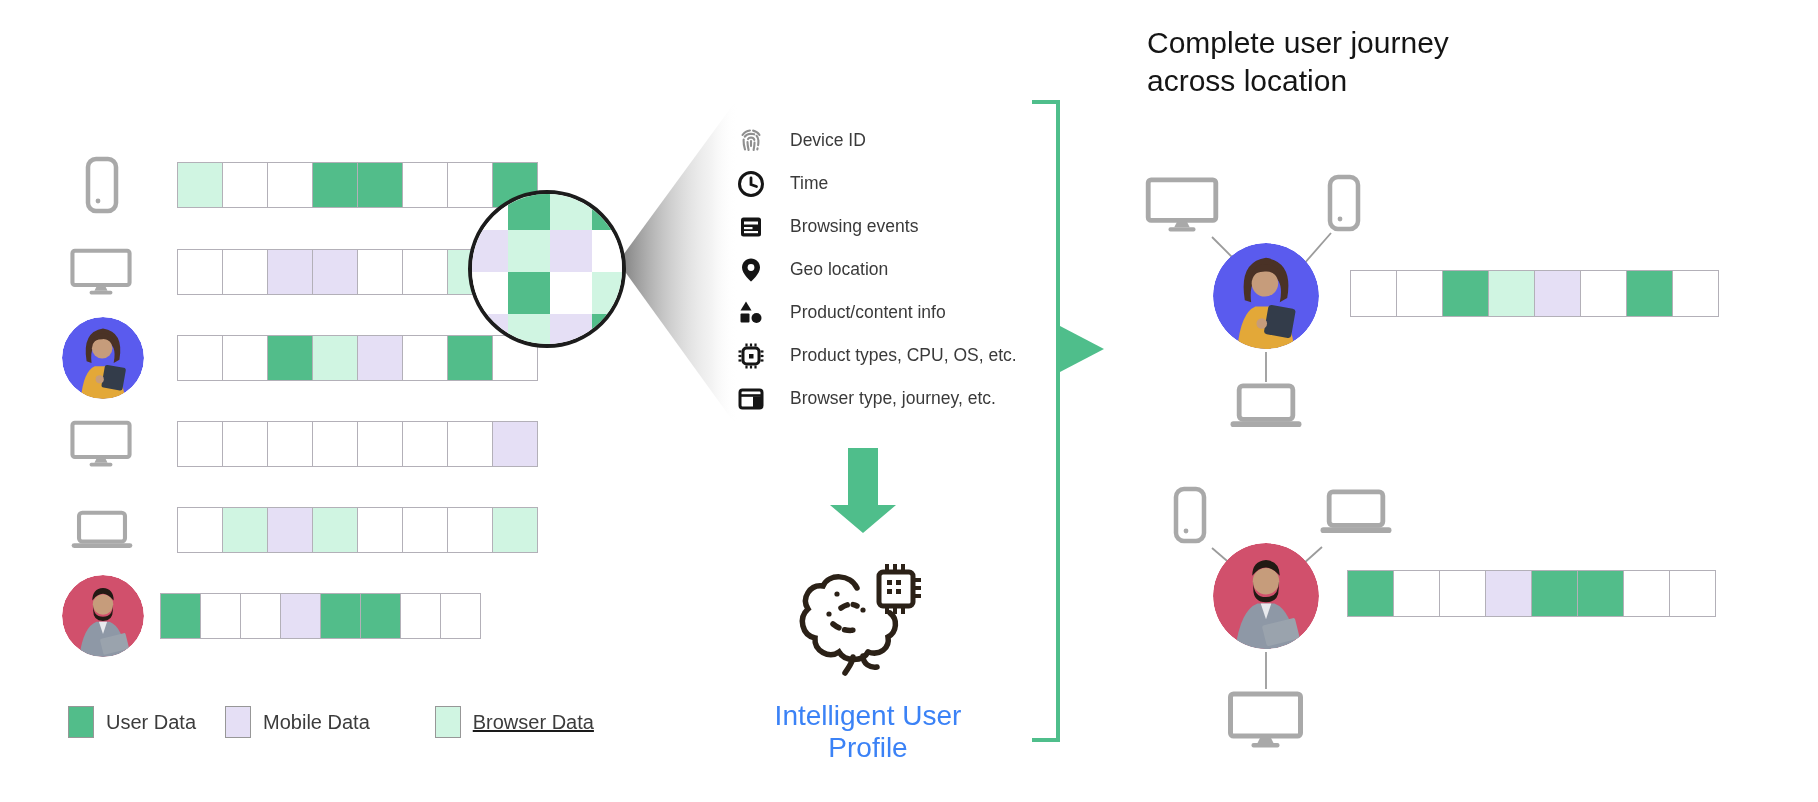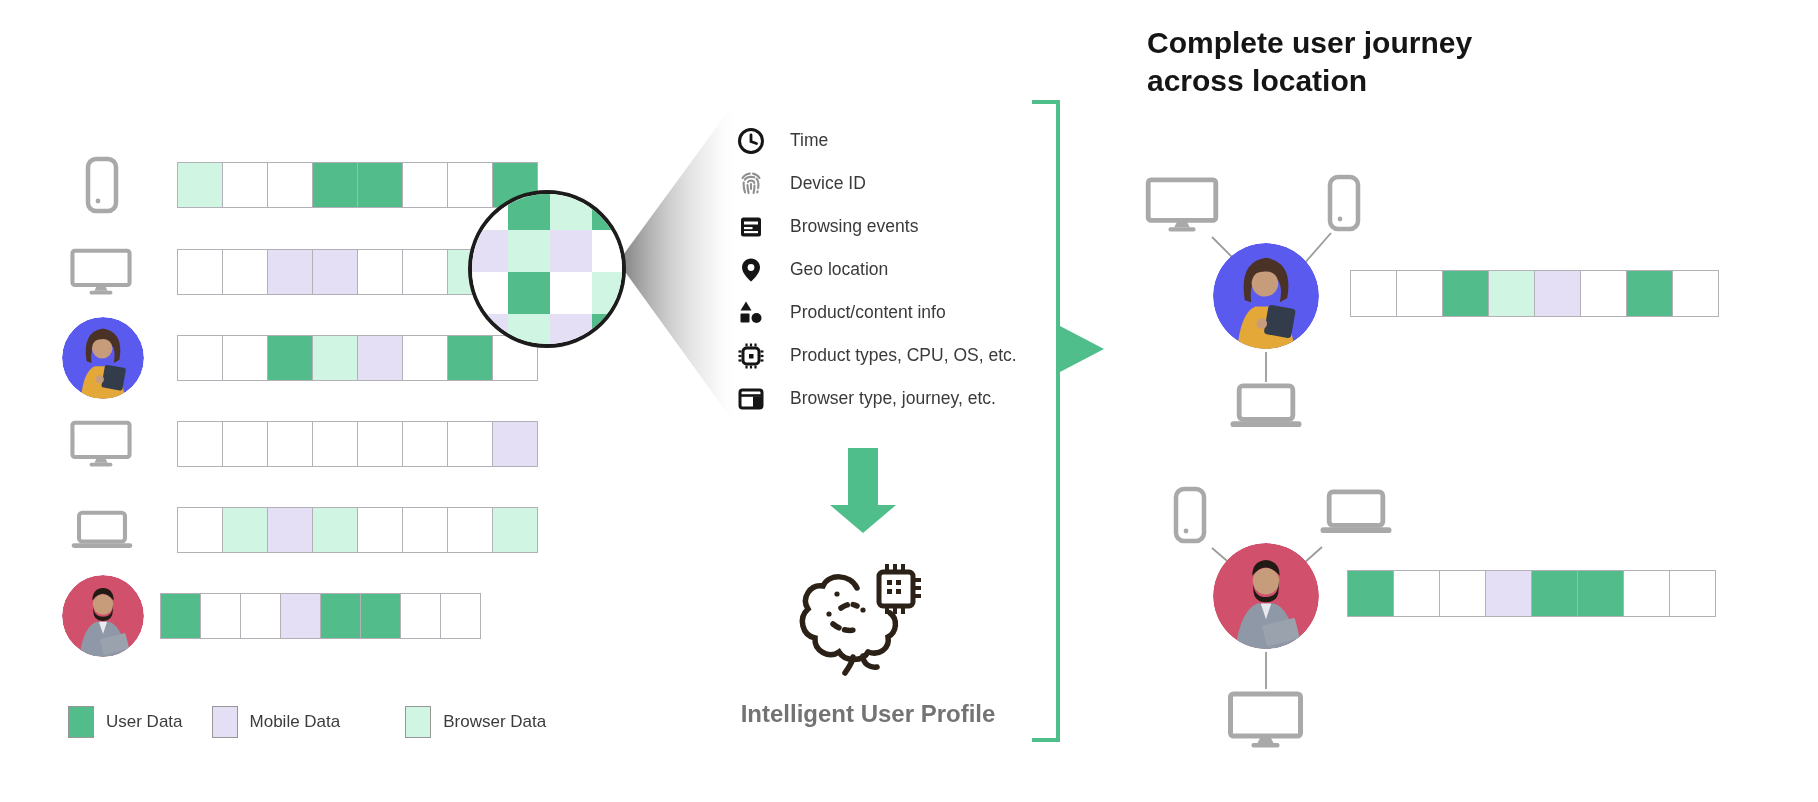--- a/index.html
+++ b/index.html
@@ -19,23 +19,23 @@
             grid-template-columns:repeat(4,42px);grid-template-rows:repeat(4,42px);}
   
   #attr-list{position:absolute;left:736px;top:119px;}
   .attr-item{display:flex;align-items:center;height:43px;}
   .attr-icon{width:32px;height:30px;flex:0 0 32px;display:flex;align-items:center;}
   .attr-label{margin-left:22px;font-size:17.5px;color:#3a3a3a;}
   
   #legend{position:absolute;left:68px;top:706px;display:flex;align-items:center;}
   .legend-item{display:flex;align-items:center;}
   .legend-swatch{width:26px;height:32px;border:1px solid #979797;box-sizing:border-box;}
-  .legend-label{margin-left:12px;font-size:17px;color:#3c3c3c;text-align:right;}
-  .profile-label{font-size:24px;font-weight:bold;color:#737373;text-align:center;}
-  .rtitle{font-size:30px;font-weight:bold;color:#151515;line-height:38px;}
+  .legend-label{margin-left:12px;font-size:20px;color:#3c3c3c;text-align:right;}
+  .profile-label{font-size:28px;font-weight:normal;color:#3b82f6;text-align:center;}
+  .rtitle{font-size:30px;font-weight:normal;color:#151515;line-height:38px;}
 </style>
 </head>
 <body>
 
 <div id="canvas">
 
 
   <div class="abs" style="left:1147px;top:24px;">
     <div class="rtitle">Complete user journey</div>
     <div class="rtitle">across location</div>
@@ -204,38 +204,38 @@
         <div style="background: rgb(208, 245, 226);"></div>
         <div style="background: rgb(229, 223, 245);"></div>
         <div style="background: rgb(82, 189, 138);"></div>
       </div>
   </div>
 
   <div id="attr-list">
       <div class="attr-item">
         <span class="attr-icon">
           <svg width="30" height="30" viewBox="0 0 30 30">
-            <circle cx="15" cy="15" r="11.5" fill="none" stroke="#151515" stroke-width="3"></circle>
-            <path d="M15,9 V15.5 L20.5,17.5" stroke="#151515" stroke-width="2.8" fill="none" stroke-linecap="round"></path>
-          </svg>
-        </span>
-        <span class="attr-label">Time</span>
-      </div>
-      <div class="attr-item">
-        <span class="attr-icon">
-          <svg width="30" height="30" viewBox="0 0 30 30">
             <g stroke="#8F8F8F" stroke-width="2.1" fill="none" stroke-linecap="round">
               <path d="M9,23.5 Q7.4,18 7.6,14.5 Q8,8 15,7.8 Q22,8 22.4,14.5 Q22.5,18.5 21.3,23.5" stroke-dasharray="10 3"></path>
               <path d="M12.6,24 Q11.3,18 11.5,14.8 Q11.8,11.6 15,11.5 Q18.2,11.6 18.5,14.8 Q18.7,18.5 17.6,24" stroke-dasharray="8 3"></path>
               <path d="M15,15 L15,20"></path>
               <path d="M6.5,9 Q9.5,4.5 15,4.4 Q20.5,4.5 23.5,9" stroke-dasharray="9 3"></path>
             </g>
           </svg>
         </span>
         <span class="attr-label">Device ID</span>
+      </div>
+      <div class="attr-item">
+        <span class="attr-icon">
+          <svg width="30" height="30" viewBox="0 0 30 30">
+            <circle cx="15" cy="15" r="11.5" fill="none" stroke="#151515" stroke-width="3"></circle>
+            <path d="M15,9 V15.5 L20.5,17.5" stroke="#151515" stroke-width="2.8" fill="none" stroke-linecap="round"></path>
+          </svg>
+        </span>
+        <span class="attr-label">Time</span>
       </div>
       <div class="attr-item">
         <span class="attr-icon">
           <svg width="30" height="30" viewBox="0 0 30 30">
             <rect x="5" y="5.5" width="20" height="19" rx="2.5" fill="#151515"></rect>
             <rect x="8" y="9.5" width="14" height="3" fill="#fff"></rect>
             <rect x="8" y="15" width="8.5" height="2.2" fill="#fff"></rect>
             <rect x="8" y="19" width="14" height="2.2" fill="#fff"></rect>
           </svg>
         </span>
@@ -451,19 +451,19 @@
 
   <div id="legend">
       <div class="legend-item" style="margin-left: 0px;">
         <span class="legend-swatch" style="background: rgb(82, 189, 138);"></span>
         <span class="legend-label">User Data</span>
       </div>
       <div class="legend-item" style="margin-left: 29px;">
         <span class="legend-swatch" style="background: rgb(229, 223, 245);"></span>
         <span class="legend-label">Mobile Data</span>
       </div>
-      <div class="legend-item" style="margin-left: 65px;">
+      <div class="legend-item" style="margin-left: 65px; text-decoration: underline;">
         <span class="legend-swatch" style="background: rgb(208, 245, 226);"></span>
         <span class="legend-label">Browser Data</span>
       </div>
     </div>
 
 </div>
 
 </body></html>

